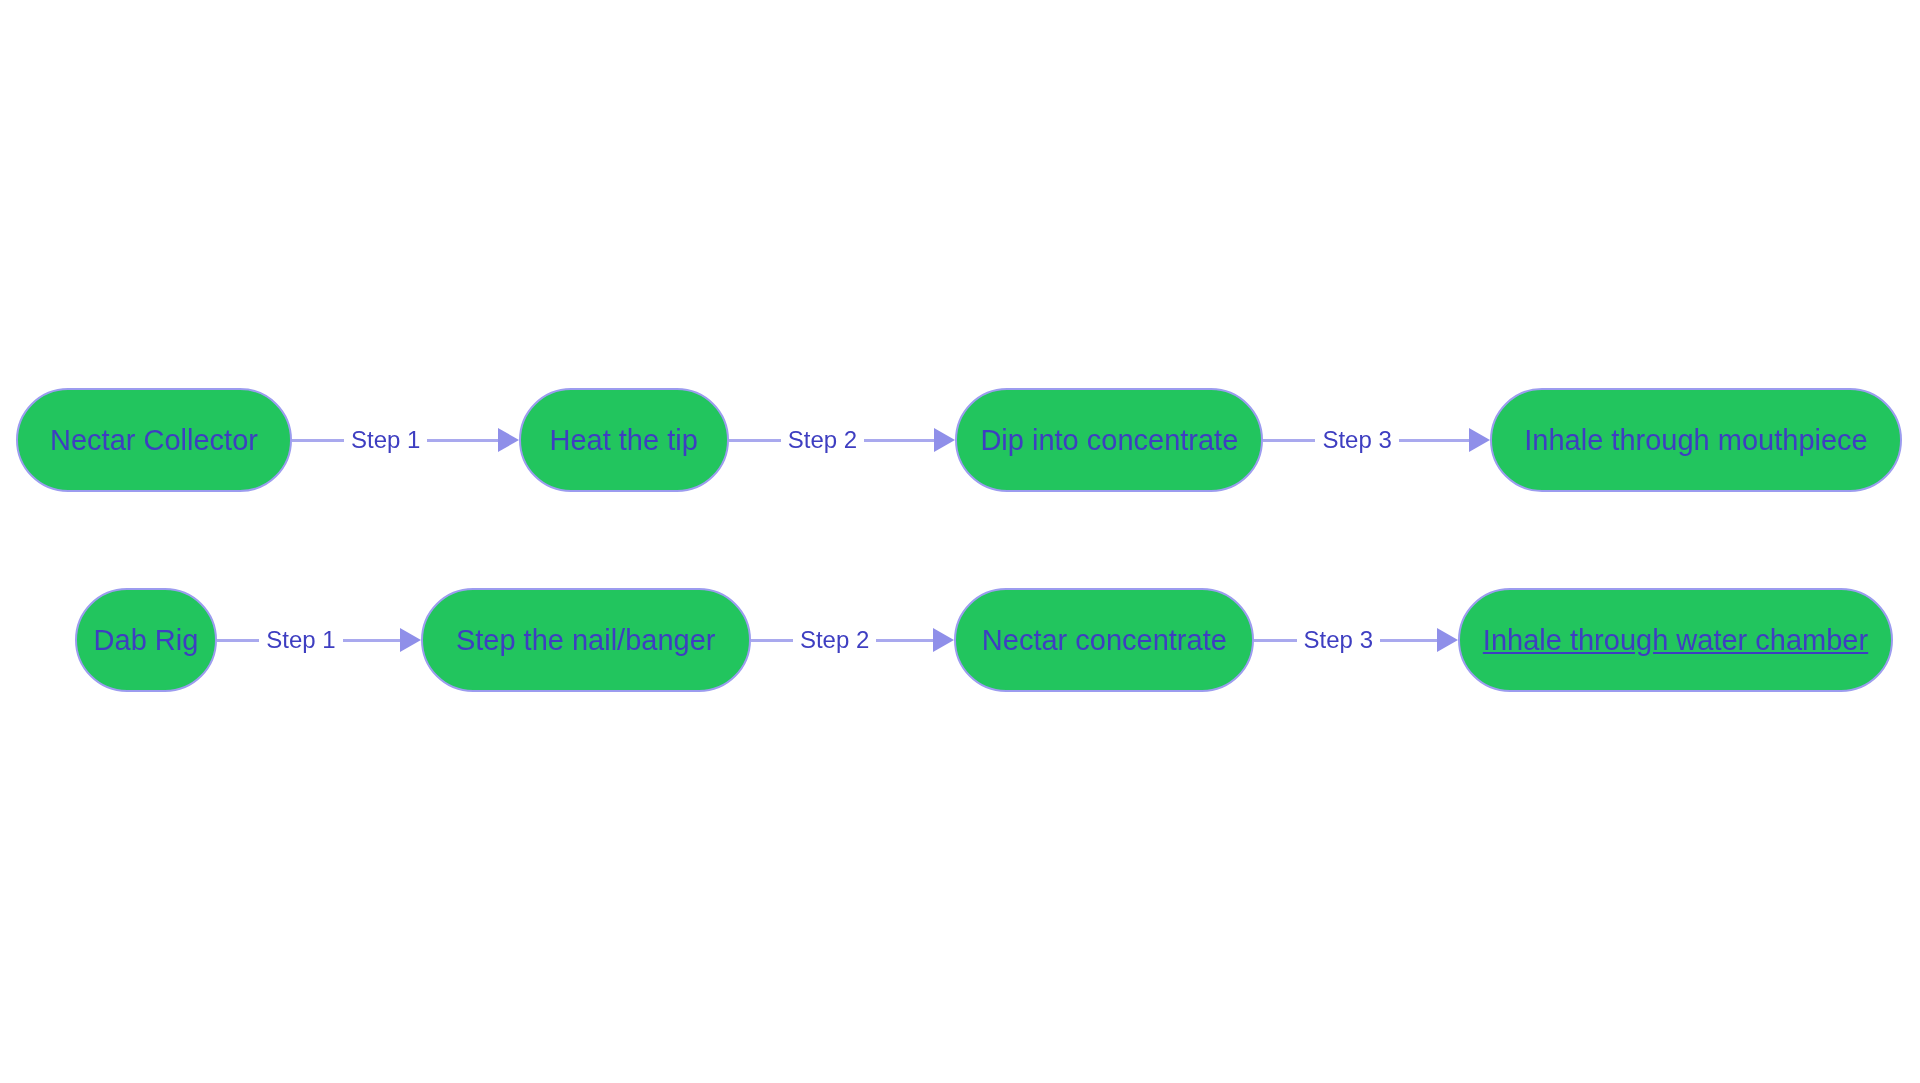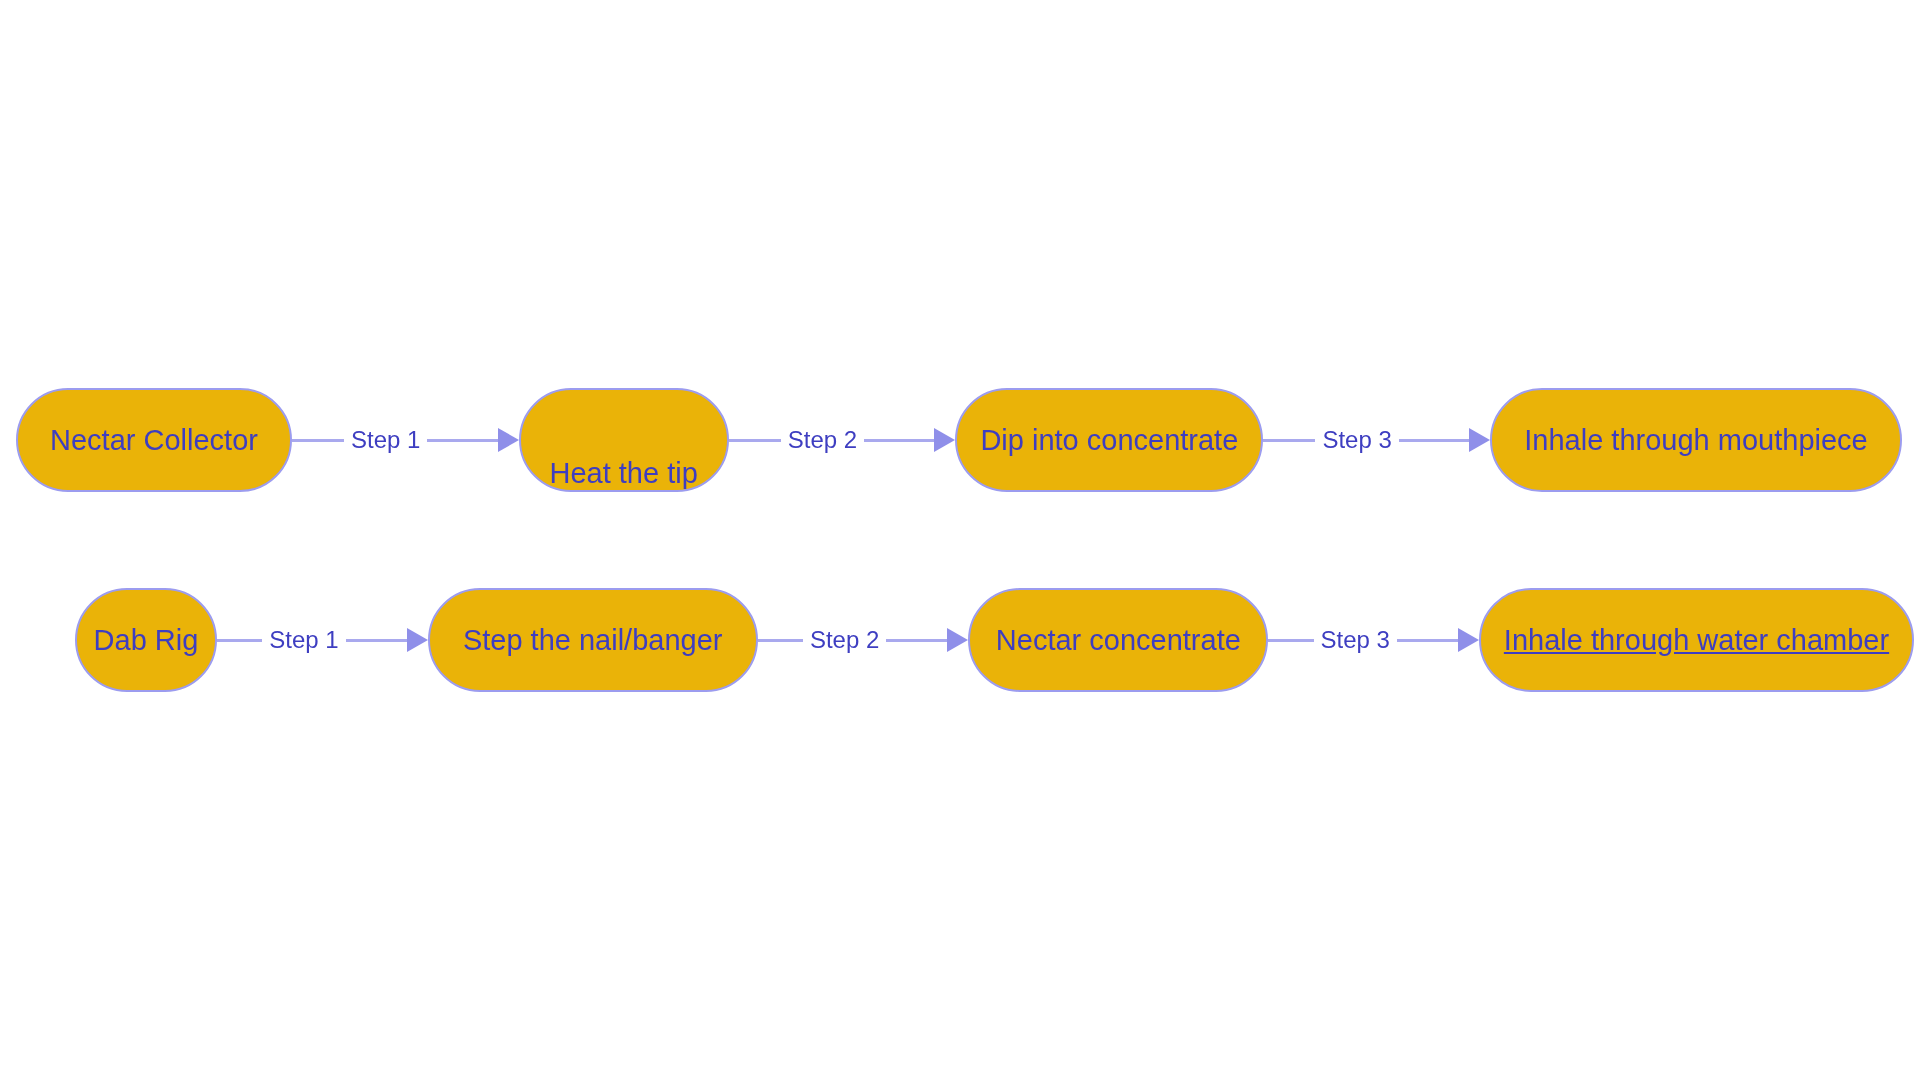--- a/index.html
+++ b/index.html
@@ -18,38 +18,38 @@
   .flow-row {
     position: absolute;
     left: 0;
     right: 0;
     height: 104px;
     display: flex;
     align-items: center;
     box-sizing: border-box;
   }
   .flow-row.row1 { top: 388px; padding-left: 16px;  padding-right: 18px; }
-  .flow-row.row2 { top: 588px; padding-left: 75px;  padding-right: 6px; }
+  .flow-row.row2 { top: 588px; padding-left: 75px;  padding-right: 27px; }
   .node {
     flex: 0 0 auto;
     height: 104px;
     box-sizing: border-box;
     border-radius: 52px;
-    background: #eab308;
+    background: #22c55e;
     border: 2px solid #9c9cef;
     color: #3e3ec1;
     font-size: 29px;
     display: flex;
     align-items: center;
     justify-content: center;
     white-space: nowrap;
     text-align: center;
   }
   .w-n1 { width: 276px; }
-  .w-n2 { width: 210px; align-items: flex-end; }
+  .w-n2 { width: 210px; }
   .w-n3 { width: 308px; }
   .w-n4 { width: 412px; align-items: center; }
   .w-n5 { width: 142px; }
   .w-n6 { width: 330px; }
   .w-n7 { width: 300px; }
   .w-n8 { width: 435px; text-decoration: underline; }
   .edge {
     flex: 1 1 auto;
     min-width: 0;
     display: flex;

